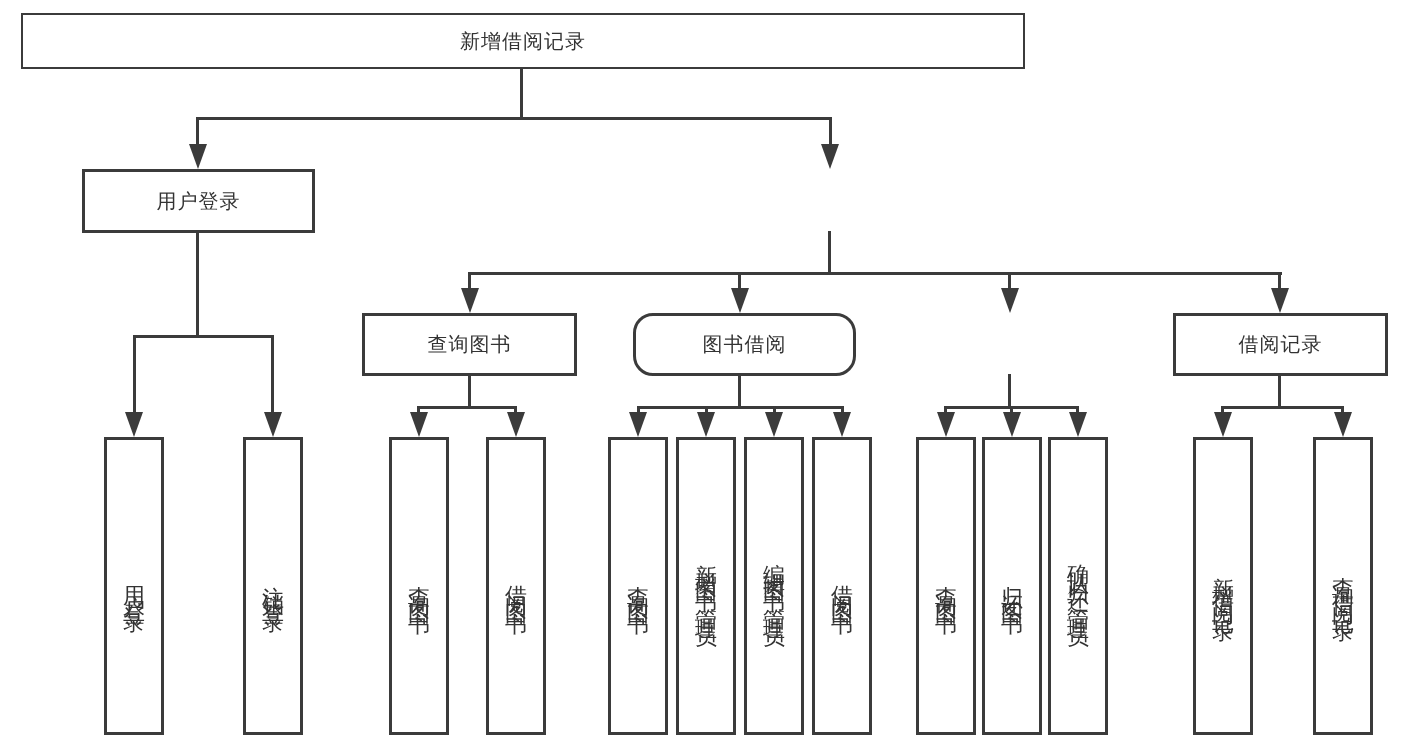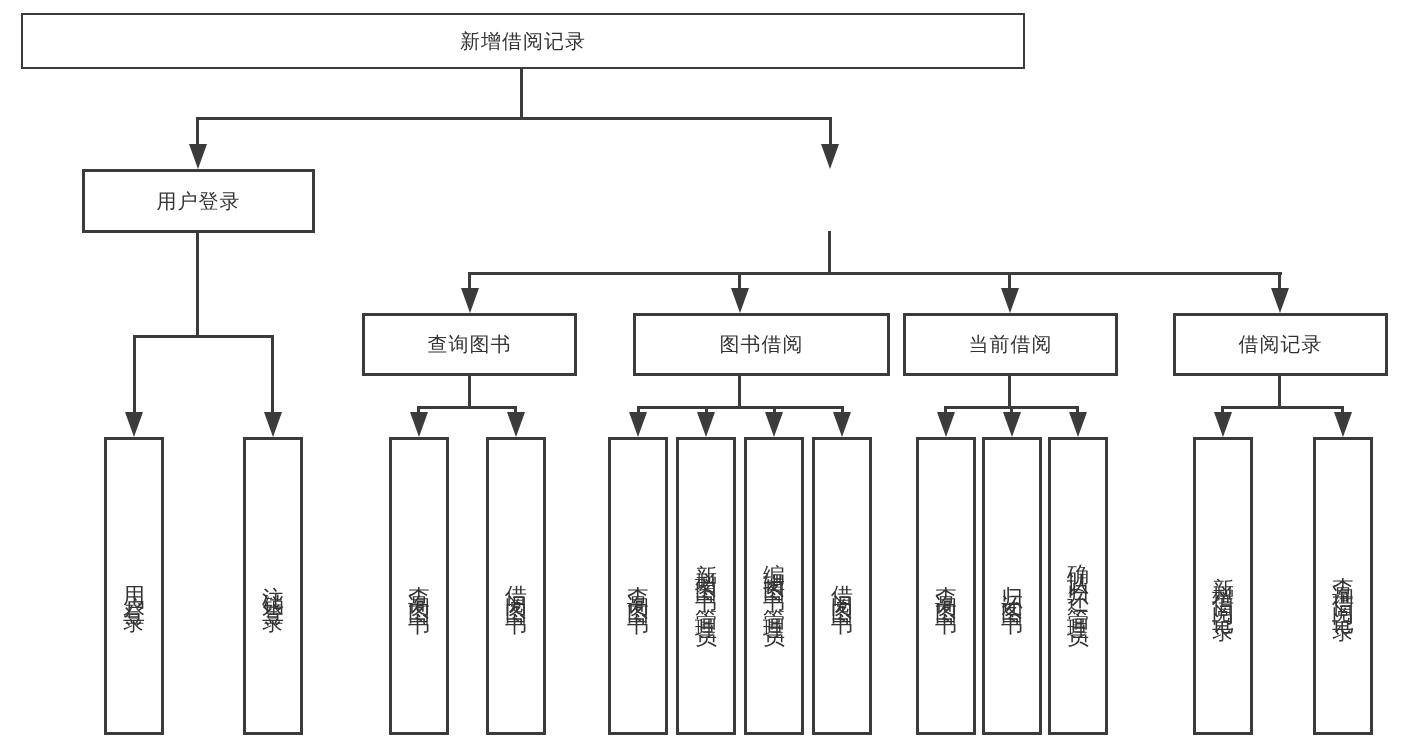--- a/index.html
+++ b/index.html
@@ -84,25 +84,22 @@
   <div class="line" style="left:1008px;top:272px;width:3px;height:22px;"></div>
   <div class="line" style="left:1278px;top:272px;width:3px;height:22px;"></div>
   <div class="arrow" style="left:461px;top:288px;"></div>
   <div class="arrow" style="left:731px;top:288px;"></div>
   <div class="arrow" style="left:1001px;top:288px;"></div>
   <div class="arrow" style="left:1271px;top:288px;"></div>
 
   <div class="box" style="left:362px;top:313px;width:215px;height:63px;">
     <span class="hlabel">查询图书</span>
   </div>
-  <div class="box" style="left:633px;top:313px;width:257px;height:63px;">
+  <div class="box" style="left:633px;top:313px;width:223px;height:63px;border-radius:20px;">
     <span class="hlabel">图书借阅</span>
-  </div>
-  <div class="box" style="left:903px;top:313px;width:215px;height:63px;">
-    <span class="hlabel">当前借阅</span>
   </div>
   <div class="box" style="left:1173px;top:313px;width:215px;height:63px;">
     <span class="hlabel">借阅记录</span>
   </div>
 
   <div class="line" style="left:468px;top:374px;width:3px;height:35px;"></div>
   <div class="line" style="left:738px;top:374px;width:3px;height:35px;"></div>
   <div class="line" style="left:1008px;top:374px;width:3px;height:35px;"></div>
   <div class="line" style="left:1278px;top:374px;width:3px;height:35px;"></div>
 

